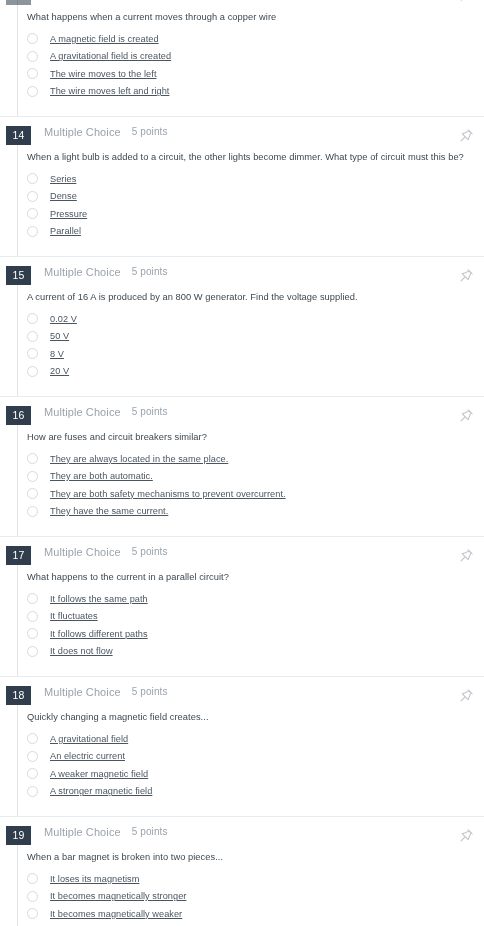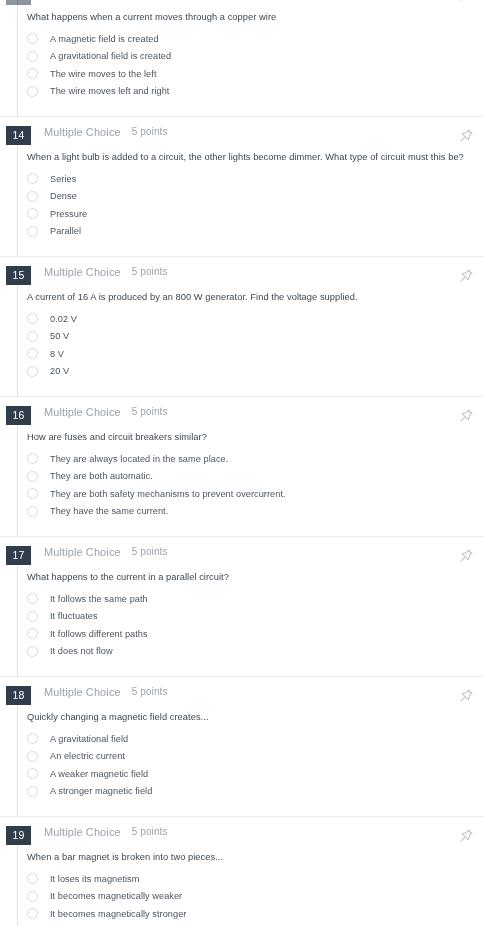--- a/index.html
+++ b/index.html
@@ -116,20 +116,21 @@
     border-radius: 50%;
     background: #ffffff;
     flex: 0 0 auto;
   }
   .choice-label {
     font-size: 9.2px;
     color: #4a5560;
     margin-left: 12px;
     letter-spacing: .05px;
     white-space: nowrap;
+    text-decoration: underline;
   }
 
   
   .q-card.clipped { margin-top: -14px; }
   .q-card.clipped .q-head { opacity: .55; }
 </style>
 </head>
 <body>
 
 <div id="quiz-scroll">
@@ -366,24 +367,24 @@
         </div>
       </div>
       <div class="q-text">When a bar magnet is broken into two pieces...</div>
       <ul class="q-choices">
         <li class="choice">
           <span class="radio"></span>
           <span class="choice-label">It loses its magnetism</span>
         </li>
         <li class="choice">
           <span class="radio"></span>
+          <span class="choice-label">It becomes magnetically stronger</span>
+        </li>
+        <li class="choice">
+          <span class="radio"></span>
           <span class="choice-label">It becomes magnetically weaker</span>
         </li>
         <li class="choice">
           <span class="radio"></span>
-          <span class="choice-label">It becomes magnetically stronger</span>
-        </li>
-        <li class="choice">
-          <span class="radio"></span>
         </li>
       </ul>
     </div>
   </div>
 
 </body></html>

